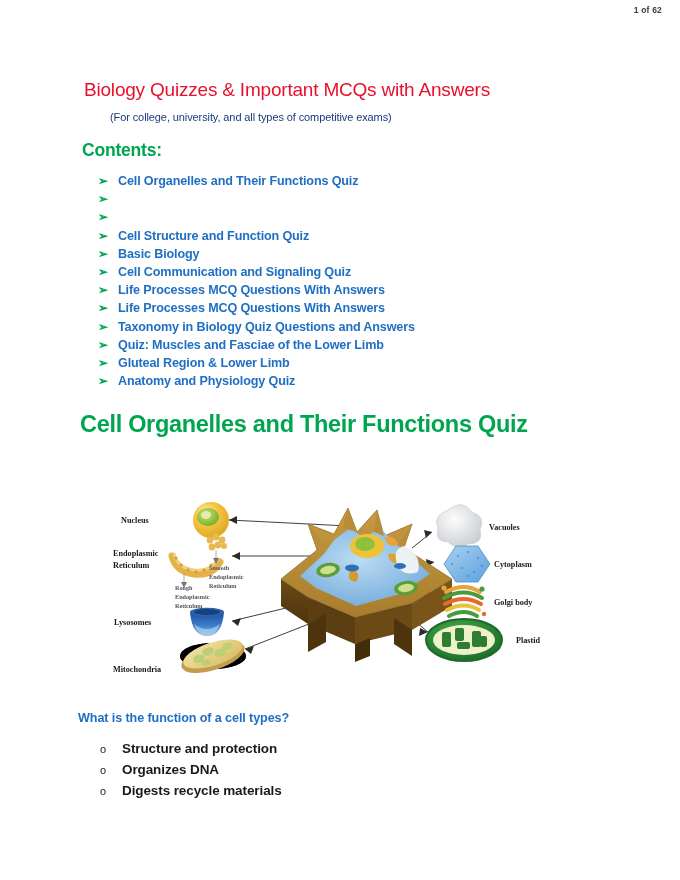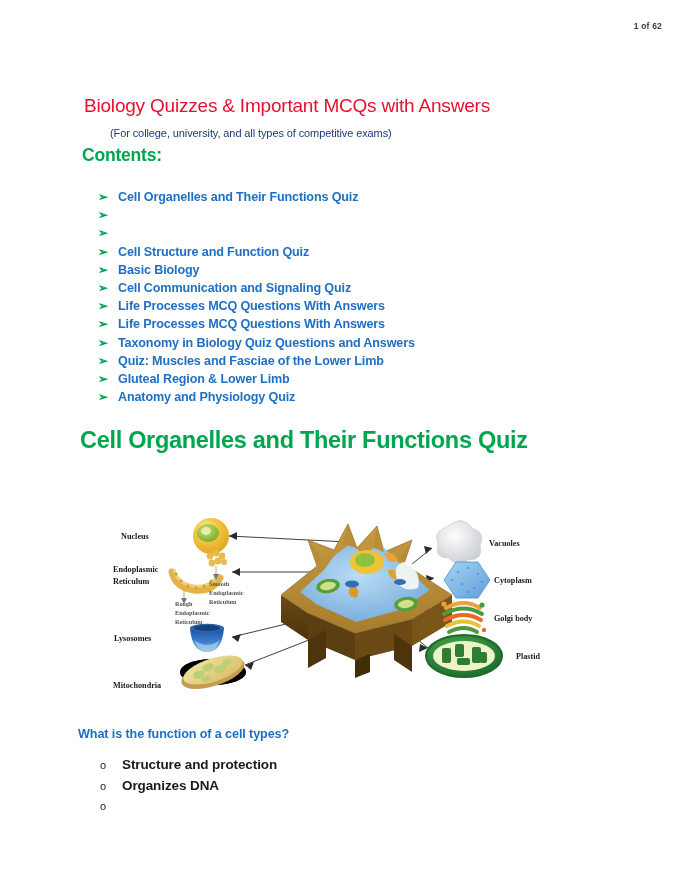--- a/index.html
+++ b/index.html
@@ -13,21 +13,20 @@
     position: relative;
     overflow: hidden;
     font-family: "Liberation Sans", sans-serif;
     color: #000;
   }
 
   .page {
     position: absolute;
     inset: 0;
     background: #ffffff;
-    margin-top: 16px;
   }
 
   
   .page-counter {
     position: absolute;
     top: 5px;
     right: 18px;
     font-size: 8.5px;
     font-weight: 700;
     color: #3a3a3a;
@@ -53,21 +52,21 @@
     font-size: 11px;
     font-weight: 400;
     color: #1b3b7d;
     letter-spacing: -0.1px;
     white-space: nowrap;
   }
 
   
   .contents-heading {
     position: absolute;
-    top: 129px;
+    top: 140px;
     left: 82px;
     font-size: 17.5px;
     font-weight: 700;
     color: #00a550;
     letter-spacing: -0.2px;
   }
 
   .contents-list {
     position: absolute;
     top: 172px;
@@ -469,16 +468,17 @@
     <li>
       <span class="ans-bullet">o</span>
       <span class="ans-label">Structure and protection</span>
     </li>
     <li>
       <span class="ans-bullet">o</span>
       <span class="ans-label">Organizes DNA</span>
     </li>
     <li>
       <span class="ans-bullet">o</span>
+      <span class="ans-label">Digests recycle materials</span>
     </li>
   </ul>
 
 </div>
 
 </body></html>

